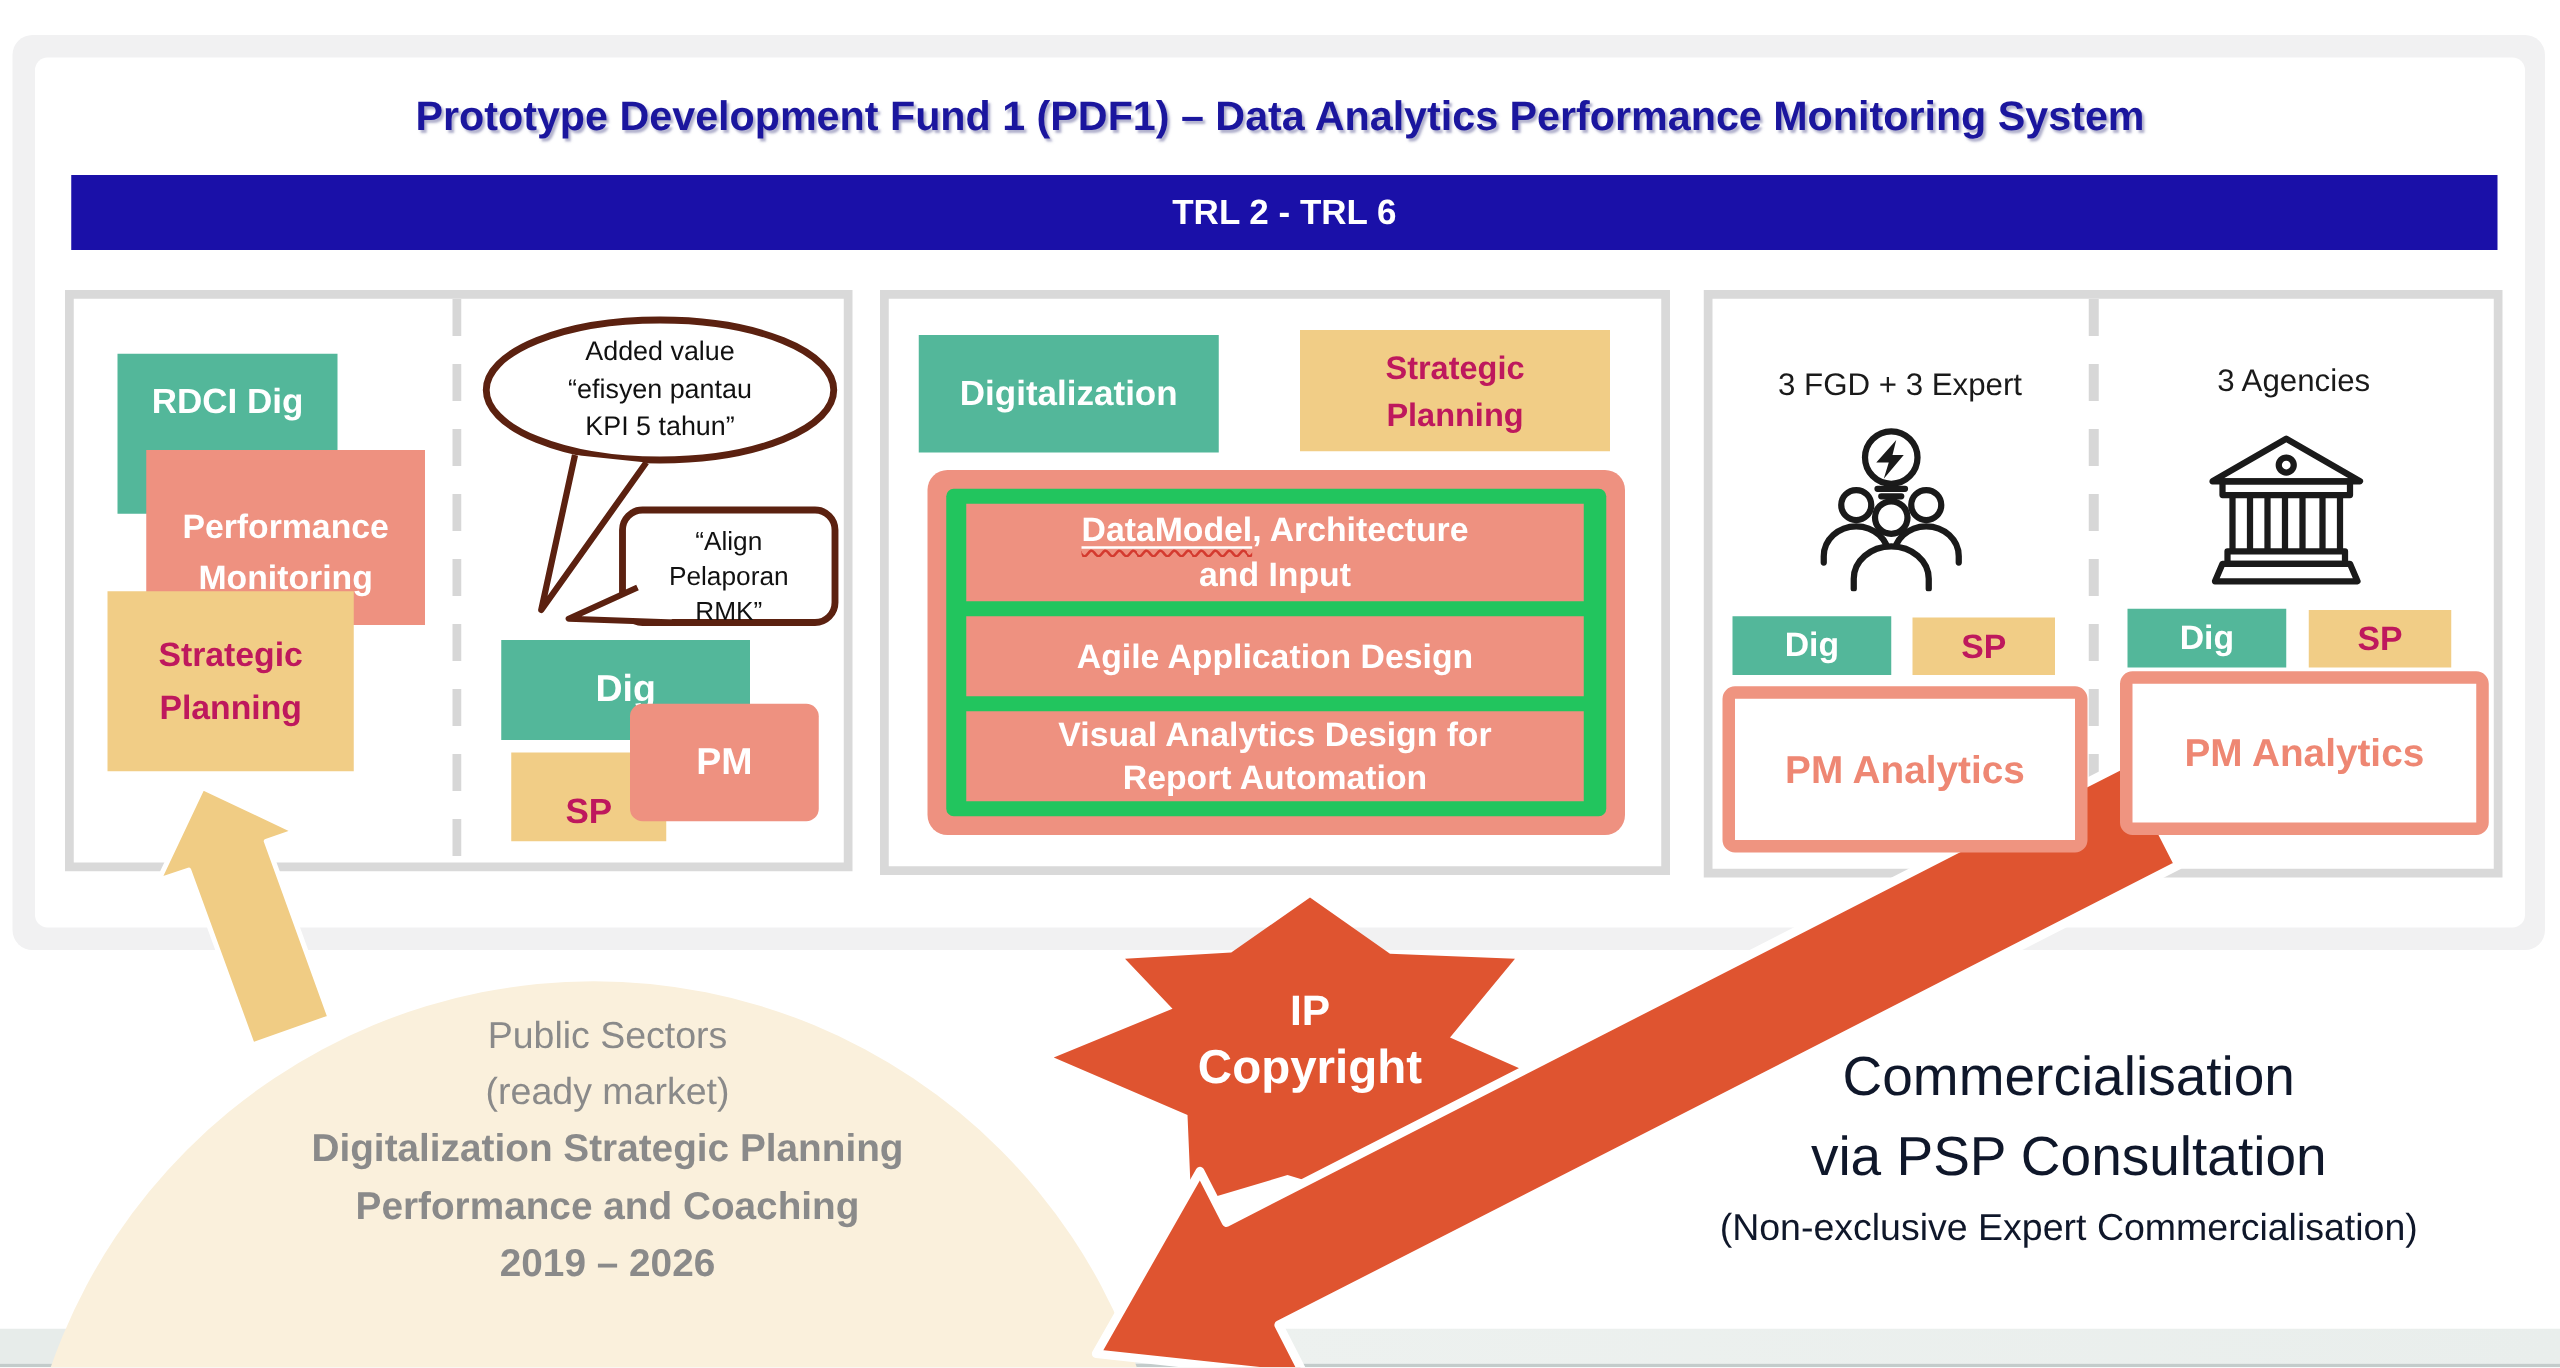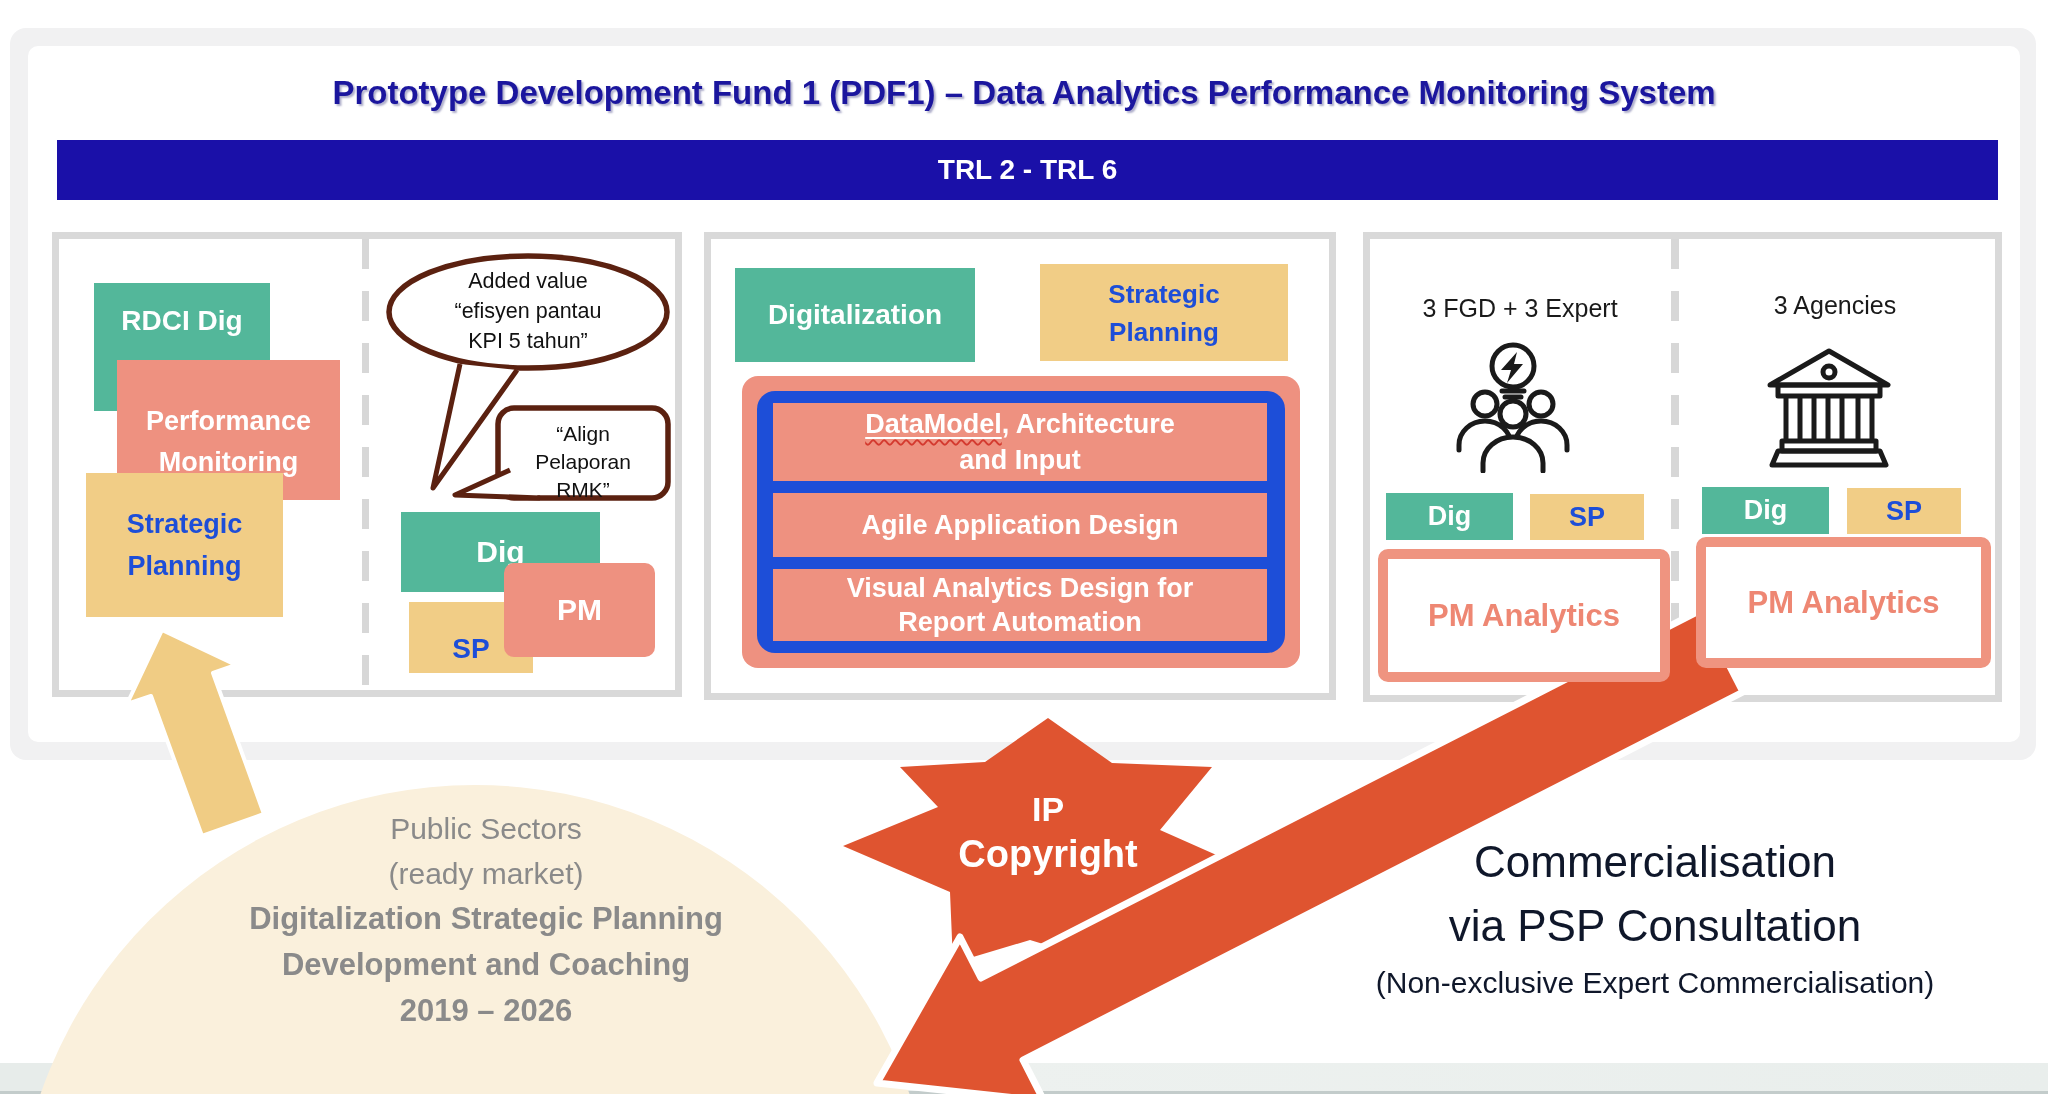--- a/index.html
+++ b/index.html
@@ -15,25 +15,25 @@
           font-weight:bold;font-size:28px;text-align:center;line-height:60px;}
   
   .panel{background:#fff;border:7px solid #D9D9D9;box-sizing:border-box;}
   .p1{left:52px;top:232px;width:630px;height:465px;}
   .p2{left:704px;top:232px;width:632px;height:468px;}
   .p3{left:1363px;top:232px;width:639px;height:470px;}
   .vdash{width:7px;top:0;height:451px;background:repeating-linear-gradient(to bottom,#D7D7D7 0 30px,transparent 30px 52px);}
   .box{box-sizing:border-box;display:flex;align-items:center;justify-content:center;
        text-align:center;font-weight:bold;}
   .teal{background:#53B79A;color:#fff;}
-  .yellow{background:#F1CD86;color:#1d4ed8;}
+  .yellow{background:#F1CD86;color:#be185d;}
   .salmon{background:#EE9180;color:#fff;}
   
   .bigsalmon{left:31px;top:137px;width:558px;height:292px;background:#EE9180;border-radius:16px;padding:15px;box-sizing:border-box;}
-  .whiteinner{position:relative;width:100%;height:100%;background:#1d4ed8;border-radius:18px;}
+  .whiteinner{position:relative;width:100%;height:100%;background:#22c55e;border-radius:6px;}
   .bar{position:absolute;left:16px;width:494px;background:#EE9180;color:#fff;font-weight:bold;
        font-size:27px;display:flex;flex-direction:column;align-items:center;justify-content:center;text-align:center;line-height:36px;}
   .u{text-decoration:underline;text-decoration-thickness:2px;text-underline-offset:4px;}
   .wavy{text-decoration:underline wavy #D43A2F;text-decoration-thickness:1.5px;text-underline-offset:6px;}
   
   .hdr{color:#1a1a1a;font-size:25px;text-align:center;}
   .pmbox{border:10px solid #EF9480;border-radius:10px;background:#fff;color:#EE8773;
          font-weight:bold;font-size:31px;display:flex;align-items:center;justify-content:center;z-index:10;}
   
   .band{left:0;top:1063px;width:2048px;height:28px;background:linear-gradient(100deg,#E7ECEA 48%,#EDF1EF 49%,#E9EEEC);border-bottom:3px solid #C3CCCB;}
@@ -189,21 +189,21 @@
   <div class="abs market"></div>
 
   <svg class="abs" style="left:0;top:0;pointer-events:none;" width="2048" height="1094" viewBox="0 0 2048 1094">
     <polygon points="162,630 236,665 213,673 264,814 202,836 151,696 127,704" fill="#F0CC84" stroke="#fff" stroke-width="4" stroke-linejoin="round"></polygon>
   </svg>
 
   <div class="abs market-text">
     <div class="reg">Public Sectors</div>
     <div class="reg">(ready market)</div>
     <div class="bld">Digitalization Strategic Planning</div>
-    <div class="bld">Development and Coaching</div>
+    <div class="bld">Performance and Coaching</div>
     <div class="bld">2019 – 2026</div>
   </div>
 
   <div class="abs commercial">
     <div class="big">Commercialisation</div>
     <div class="big">via PSP Consultation</div>
     <div class="small">(Non-exclusive Expert Commercialisation)</div>
   </div>
 
   <svg class="abs" style="left:0;top:0;pointer-events:none;z-index:5;" width="2048" height="1094" viewBox="0 0 2048 1094">

